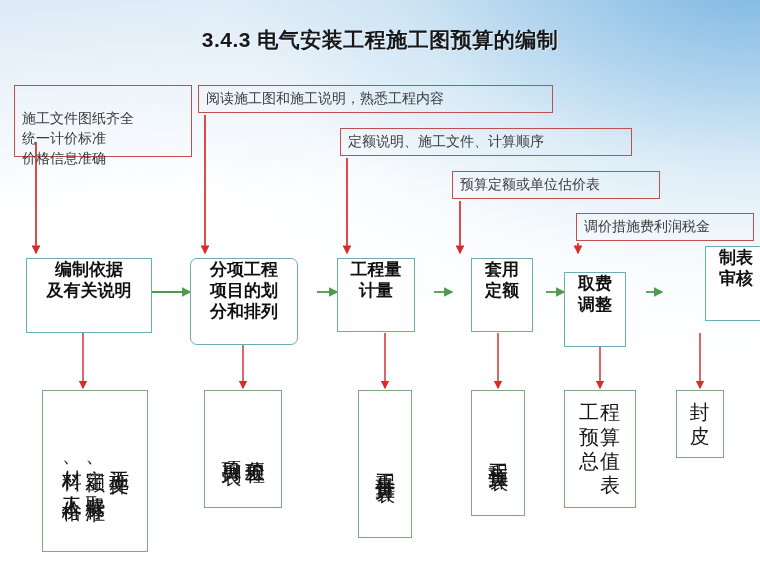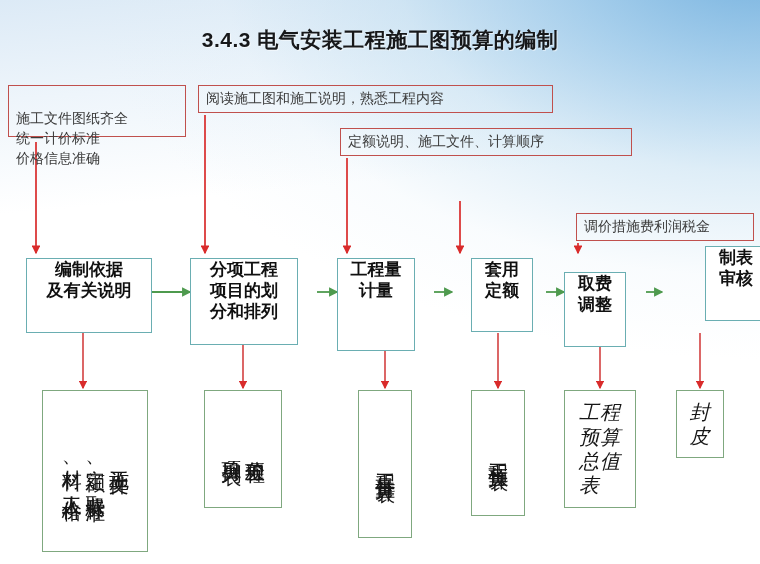--- a/index.html
+++ b/index.html
@@ -92,23 +92,22 @@
     writing-mode: vertical-rl;
     text-orientation: upright;
     line-height: 1.18;
     letter-spacing: 2px;
     text-align: left;
     white-space: pre-line;
   }
   .outbox .htext {
     line-height: 1.22;
     letter-spacing: 1px;
-    text-align: left;
-    white-space: pre-line;
-    font-style: italic;
+    text-align: right;
+    white-space: pre-line;
   }
 
   
   #wires {
     position: absolute;
     left: 0; top: 0;
     width: 760px;
     height: 564px;
     pointer-events: none;
   }
@@ -149,51 +148,54 @@
     <g stroke="#d34040" stroke-width="1.6" fill="none" marker-end="url(#arrowRed)">
       <path d="M 83 333 L 83 388"></path>
       <path d="M 243 345 L 243 388"></path>
       <path d="M 385 333 L 385 388"></path>
       <path d="M 498 333 L 498 388"></path>
       <path d="M 600 333 L 600 388"></path>
       <path d="M 700 333 L 700 388"></path>
     </g>
   </svg>
 
-  <div class="note" style="left:8px; top:85px; width:178px; height:52px;">
+  <div class="note" style="left:14px; top:85px; width:178px; height:72px;">
     <span>施工文件图纸齐全
 统一计价标准
 价格信息准确</span>
   </div>
 
   <div class="note" style="left:198px; top:85px; width:355px; height:28px; display:flex; align-items:center;">
     <span>阅读施工图和施工说明，熟悉工程内容</span>
   </div>
 
   <div class="note" style="left:340px; top:128px; width:292px; height:28px; display:flex; align-items:center;">
     <span>定额说明、施工文件、计算顺序</span>
   </div>
 
+  <div class="note" style="left:452px; top:171px; width:208px; height:28px; display:flex; align-items:center;">
+    <span>预算定额或单位估价表</span>
+  </div>
 
   <div class="note" style="left:576px; top:213px; width:178px; height:28px; display:flex; align-items:center;">
     <span>调价措施费利润税金</span>
   </div>
 
   <div class="proc" style="left:26px; top:258px; width:126px; height:75px;">
     <span>编制依据
 及有关说明</span>
   </div>
 
-  <div class="proc" style="left:190px; top:258px; width:108px; height:87px;">
+  <div class="proc" style="left:190px; top:258px; width:108px; height:87px;border-radius:7px;">
     <span>分项工程
 项目的划
 分和排列</span>
   </div>
 
-  <div class="proc" style="left:337px; top:258px; width:78px; height:93px;">
+  <div class="proc" style="left:337px; top:258px; width:78px; height:74px;">
     <span>工程量
 计量</span>
   </div>
 
   <div class="proc" style="left:471px; top:258px; width:62px; height:74px;">
     <span>套用
 定额</span>
   </div>
 
   <div class="proc" style="left:564px; top:272px; width:62px; height:75px;">

